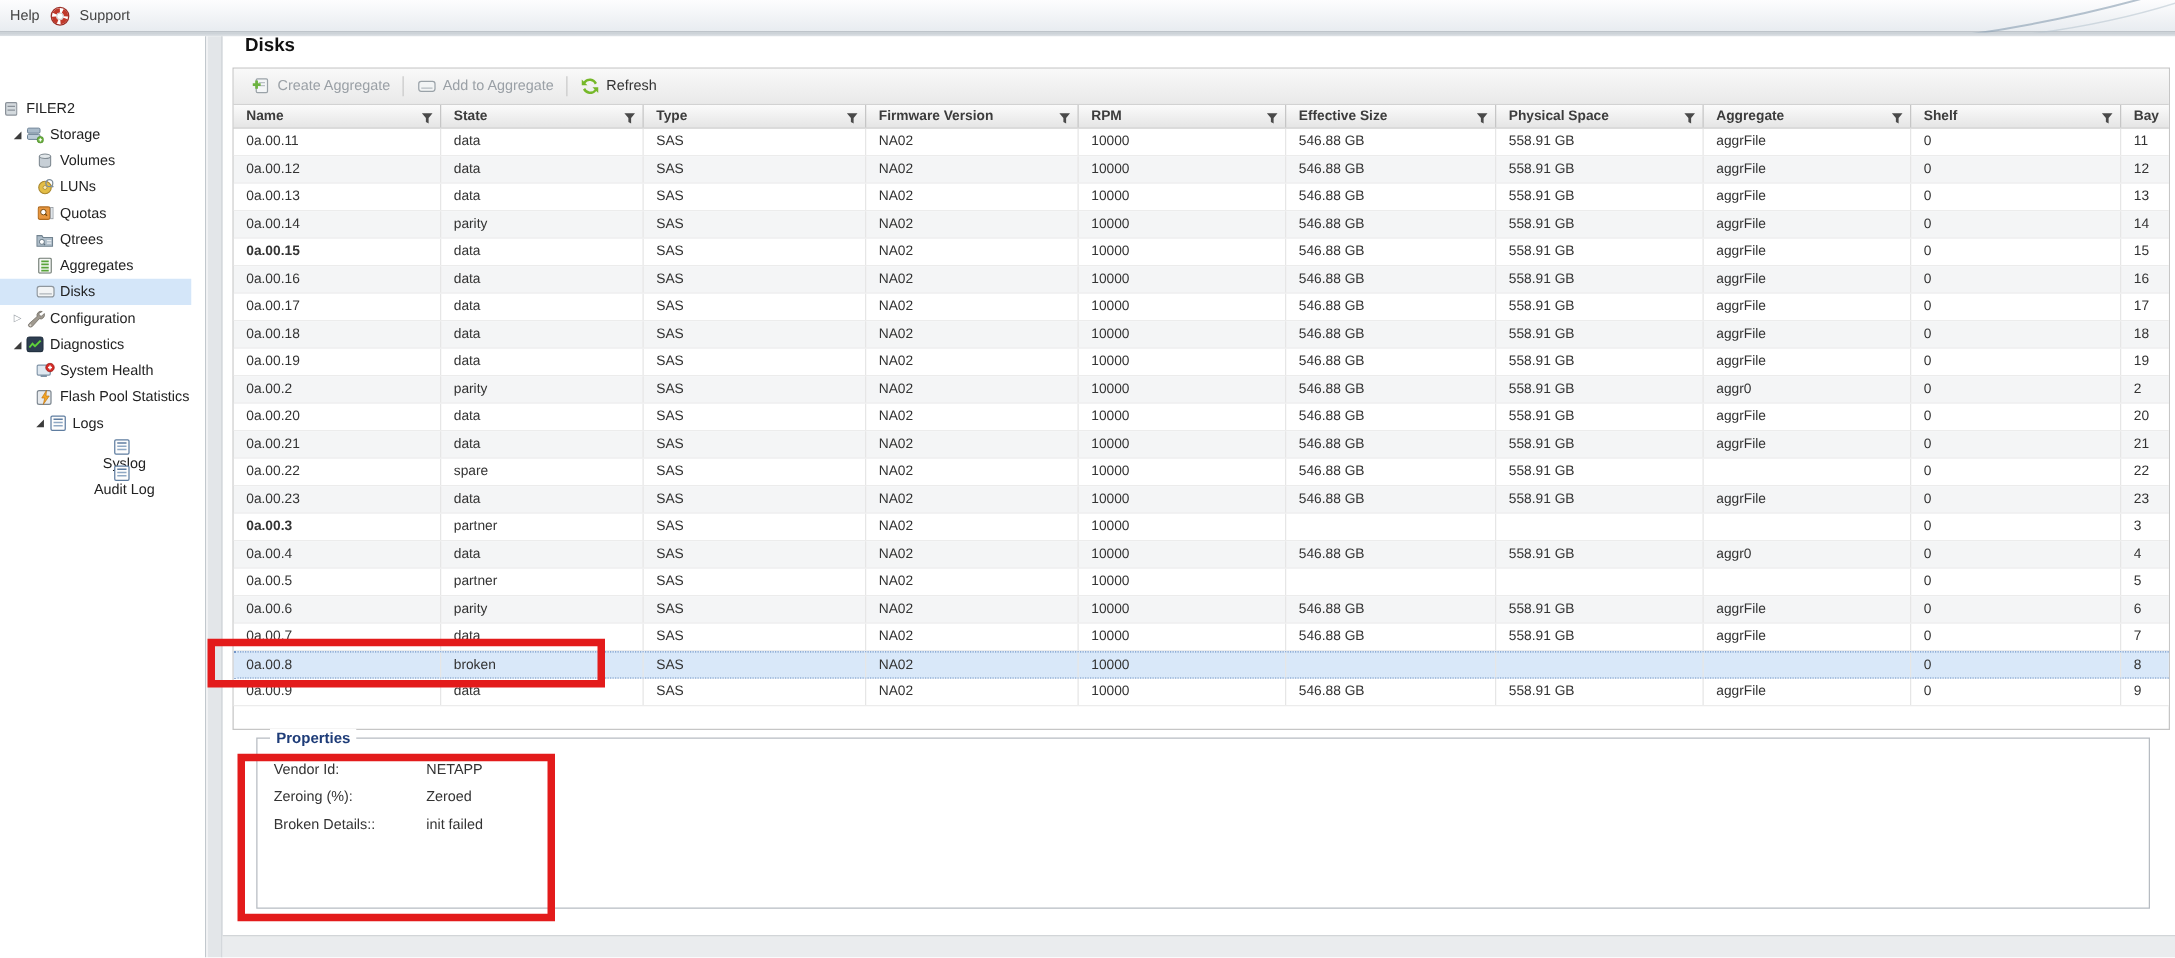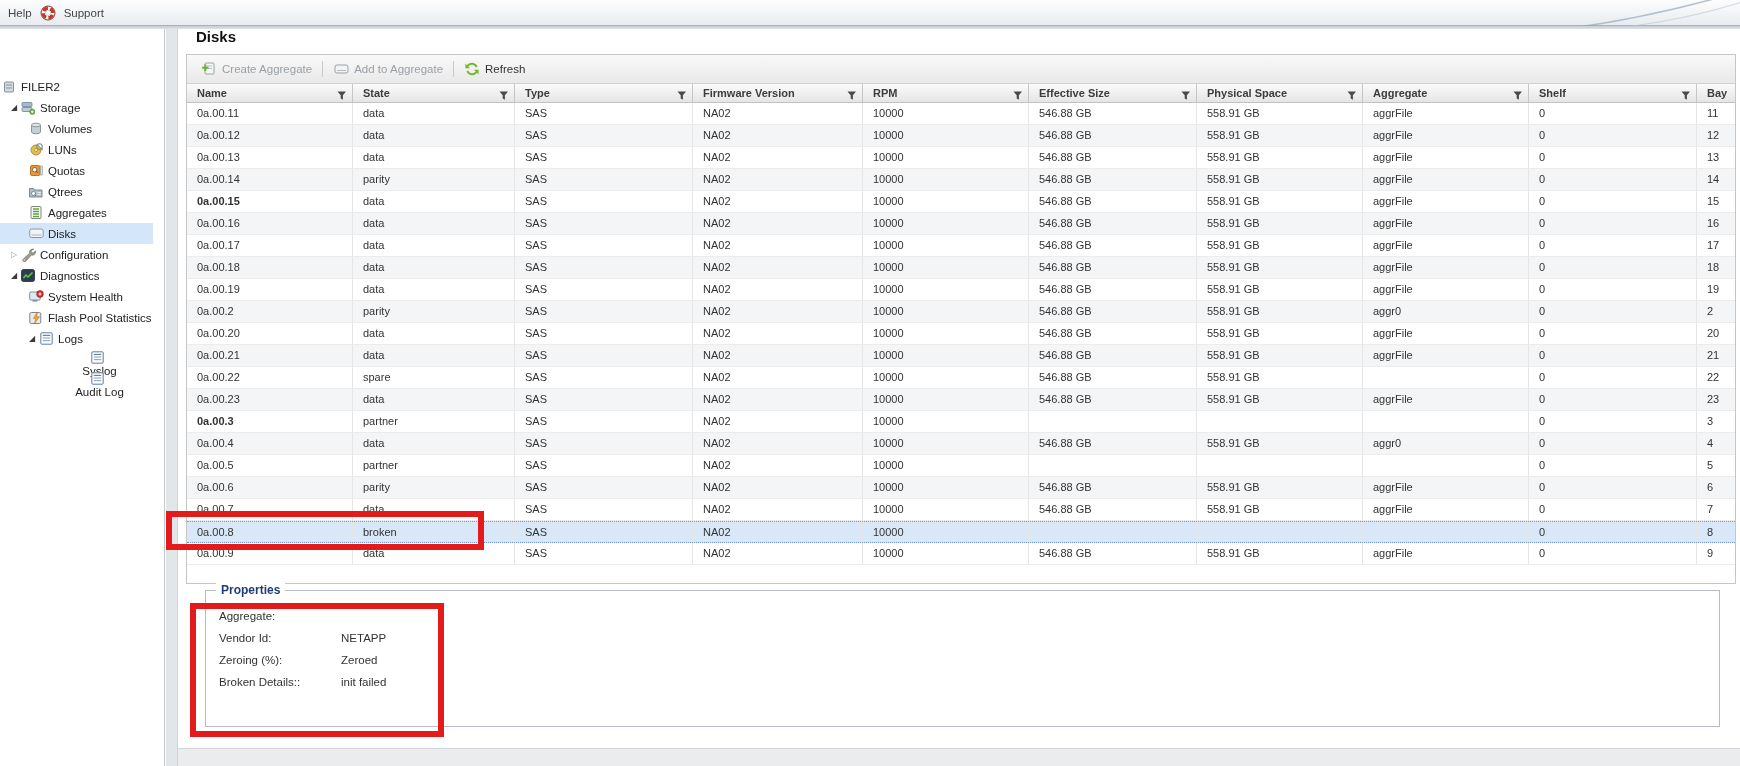--- a/index.html
+++ b/index.html
@@ -599,24 +599,20 @@
         <div class="td" style="width: 168px; flex: 0 0 168px;">0</div>
         <div class="td" style="width: 40px; flex: 0 0 40px;">9</div>
       </div>
     </div>
 </div>
 
 <div class="props">
   <span class="props-legend">Properties</span>
   <div id="props-fields">
       <div class="prow">
-        <span class="plabel">Aggregate:</span>
-        <span class="pvalue"></span>
-      </div>
-      <div class="prow">
         <span class="plabel">Vendor Id:</span>
         <span class="pvalue">NETAPP</span>
       </div>
       <div class="prow">
         <span class="plabel">Zeroing (%):</span>
         <span class="pvalue">Zeroed</span>
       </div>
       <div class="prow">
         <span class="plabel">Broken Details::</span>
         <span class="pvalue">init failed</span>

